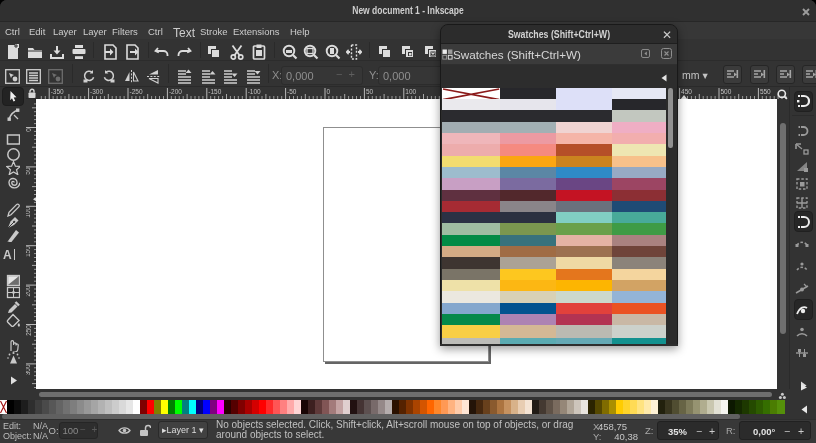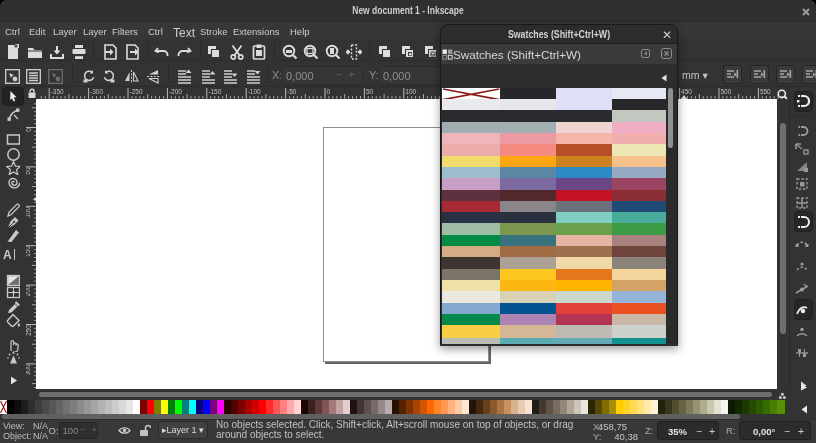--- a/index.html
+++ b/index.html
@@ -784,21 +784,21 @@
       <circle cx="4.4" cy="2.2" r="1.5" fill="#c9c9c9"></circle>
     </svg>
 <svg class="ic" style="left:800px;top:384px;" width="8" height="7" viewBox="0 0 8 7">
       <path d="M1 0.5 L7 3.5 L1 6.5 z" fill="#e8e8e8"></path>
     </svg>
 <svg class="ic" style="left:801px;top:405px;" width="7" height="9" viewBox="0 0 7 9">
       <path d="M6 0.5 L0.5 4.5 L6 8.5 z" fill="#e8e8e8"></path>
     </svg>
 <div style="position:absolute;left:2px;top:414px;width:738px;height:5px;background:#606060;border-radius:2.5px;"></div>
 <div style="position:absolute;left:0px;top:419px;width:816px;height:24px;background:#383838;border-top:1px solid #2e2e2e;"></div>
-<div style="position:absolute;left:3px;top:420.5px;font-size:9px;color:#bdbdbd;">View:</div>
+<div style="position:absolute;left:3px;top:420.5px;font-size:9px;color:#bdbdbd;">Edit:</div>
 <div style="position:absolute;left:3px;top:430.5px;font-size:9px;color:#bdbdbd;">Object:</div>
 <div style="position:absolute;left:33px;top:420.5px;font-size:9px;color:#bdbdbd;">N/A</div>
 <div style="position:absolute;left:33px;top:430.5px;font-size:9px;color:#bdbdbd;">N/A</div>
 <div style="position:absolute;left:48.5px;top:425px;font-size:9.5px;color:#bdbdbd;">O:</div>
 <div style="position:absolute;left:58.5px;top:421.5px;width:39px;height:17.5px;background:#2e2e2e;border:1px solid #262626;border-radius:3px;"></div>
 <div style="position:absolute;left:62.5px;top:425px;font-size:9.5px;color:#8a8a8a;">100</div>
 <div style="position:absolute;left:80px;top:424px;font-size:10px;color:#5a5a5a;">−&nbsp;&nbsp;+</div>
 <svg class="ic" style="left:118px;top:425px;" width="13" height="11" viewBox="0 0 13 11">
       <path d="M1 5.5 C3.5 2, 9.5 2, 12 5.5 C9.5 9, 3.5 9, 1 5.5 Z" fill="none" stroke="#c4c4c4" stroke-width="1.3"></path>
       <circle cx="6.5" cy="5.5" r="1.8" fill="#c4c4c4"></circle>

